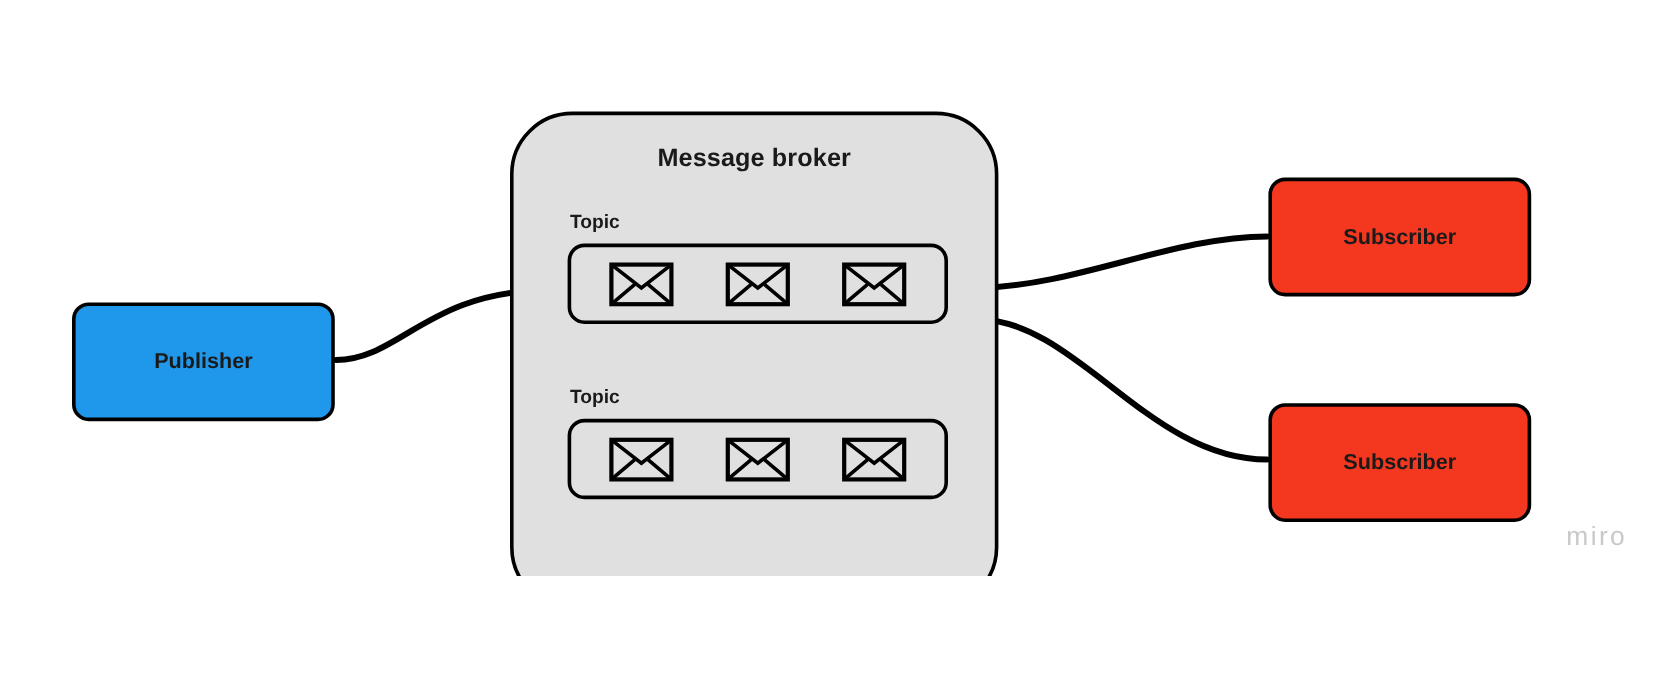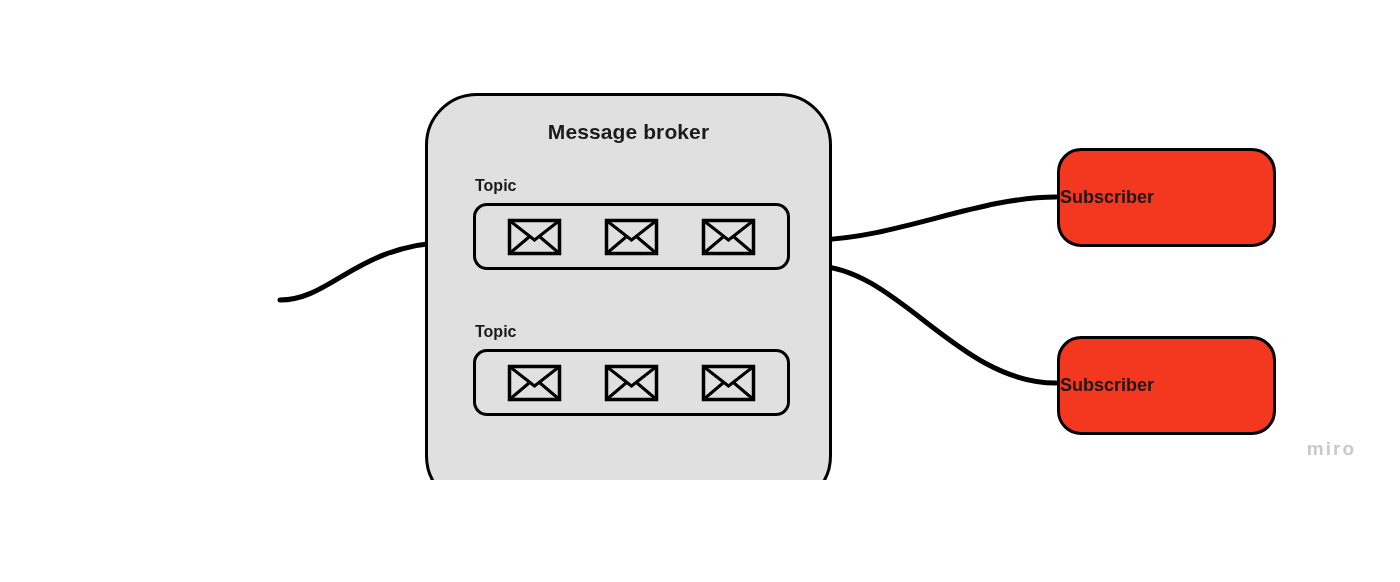--- a/index.html
+++ b/index.html
@@ -82,24 +82,25 @@
   .envelope {
     width: 55px;
     height: 38px;
     flex: 0 0 auto;
   }
 
   
   .node {
     position: absolute;
     border: 3px solid #000000;
-    border-radius: 24px;
+    border-radius: 14px;
     box-sizing: border-box;
     display: flex;
     align-items: center;
+    justify-content: center;
     font-size: 18px;
     font-weight: bold;
     color: #1a1a1a;
   }
   .node-publisher {
     left: 60px;
     top: 252px;
     width: 219px;
     height: 99px;
     background: #1f97ea;
@@ -117,24 +118,24 @@
     width: 219px;
     height: 99px;
     background: #f4371f;
   }
 
   
   .watermark {
     position: absolute;
     right: 44px;
     bottom: 20px;
-    font-size: 19px;
+    font-size: 22px;
     color: #c9c9c9;
     letter-spacing: 2px;
-    font-weight: 700;
+    font-weight: 400;
   }
 </style>
 </head>
 <body>
 
 <div id="canvas">
 
   <svg id="edges" viewBox="0 0 1400 582" xmlns="http://www.w3.org/2000/svg">
     <g fill="none" stroke="#000000" stroke-width="5" stroke-linecap="round">
       <path d="M 280 300 C 332 300 356 244 452 242"></path>
@@ -187,20 +188,23 @@
         </svg>
         <svg class="envelope" viewBox="0 0 55 38" xmlns="http://www.w3.org/2000/svg">
           <rect x="2.5" y="2.5" width="50" height="33" fill="#e0e0e0" stroke="#000000" stroke-width="3.5"></rect>
           <path d="M 2.5 2.5 L 27.5 22 L 52.5 2.5" fill="none" stroke="#000000" stroke-width="3"></path>
           <path d="M 2.5 35.5 L 22 19 M 52.5 35.5 L 33 19" fill="none" stroke="#000000" stroke-width="3"></path>
         </svg>
       </div>
     </div>
   </div>
 
+  <div class="node node-publisher">
+    <span>Publisher</span>
+  </div>
 
   <div class="node node-subscriber-1">
     <span>Subscriber</span>
   </div>
 
   <div class="node node-subscriber-2">
     <span>Subscriber</span>
   </div>
 
   <div class="watermark">miro</div>

